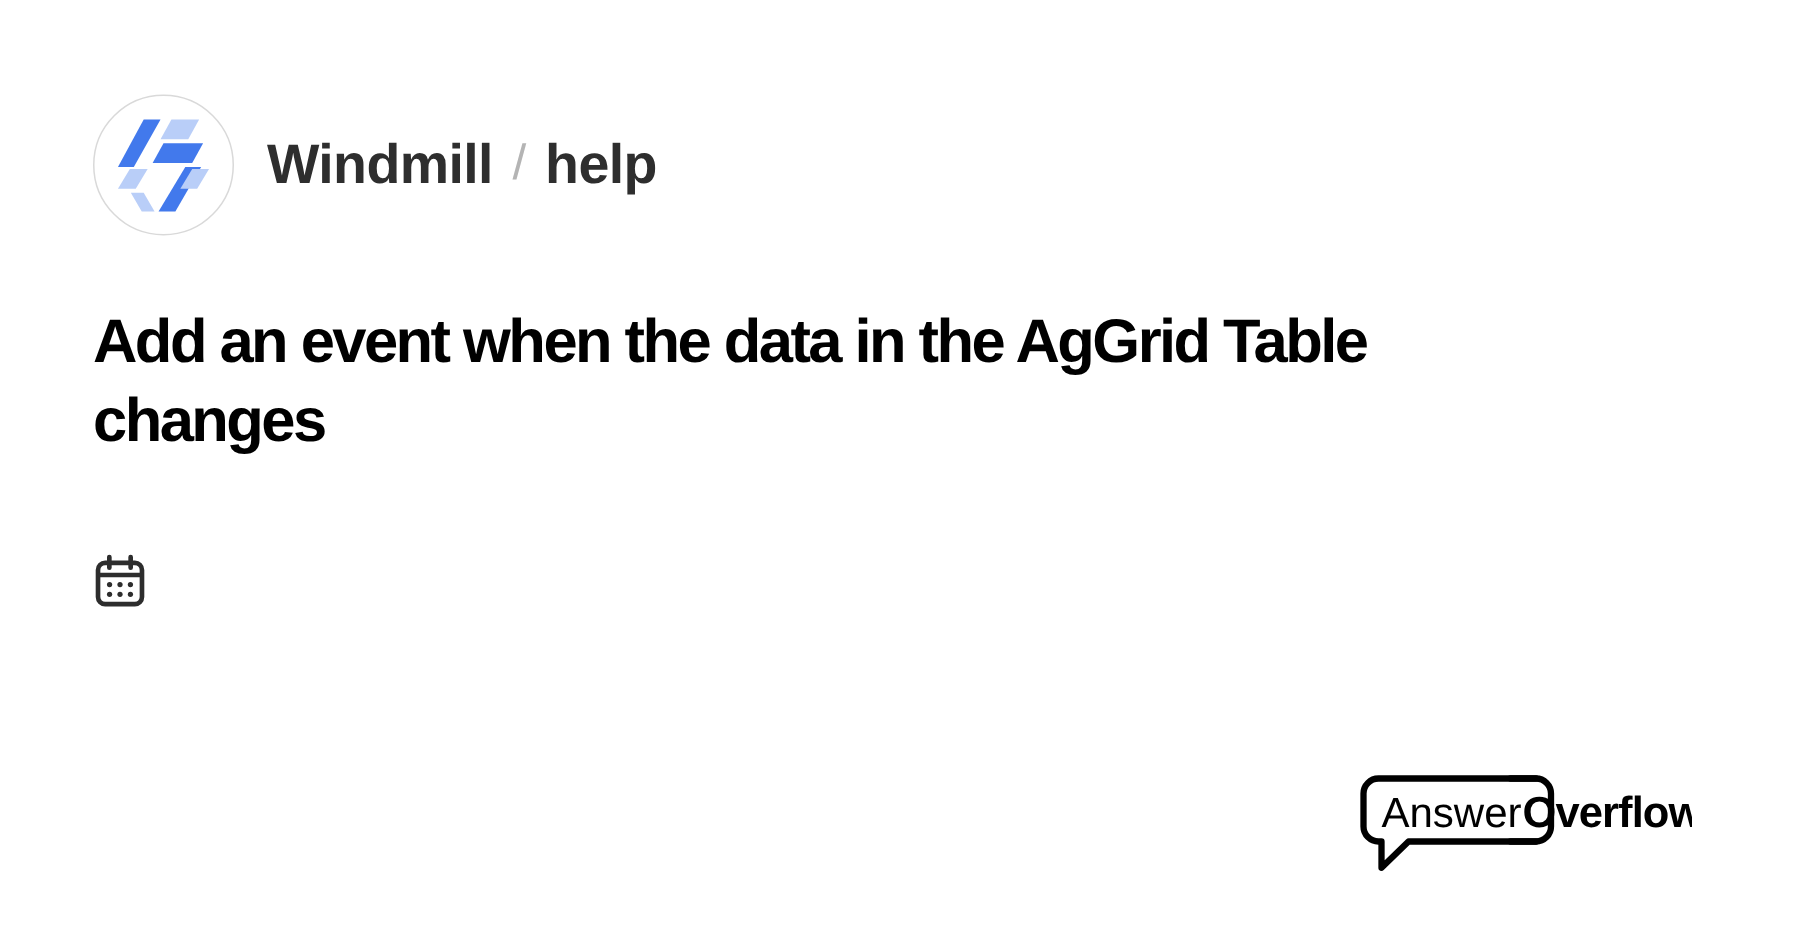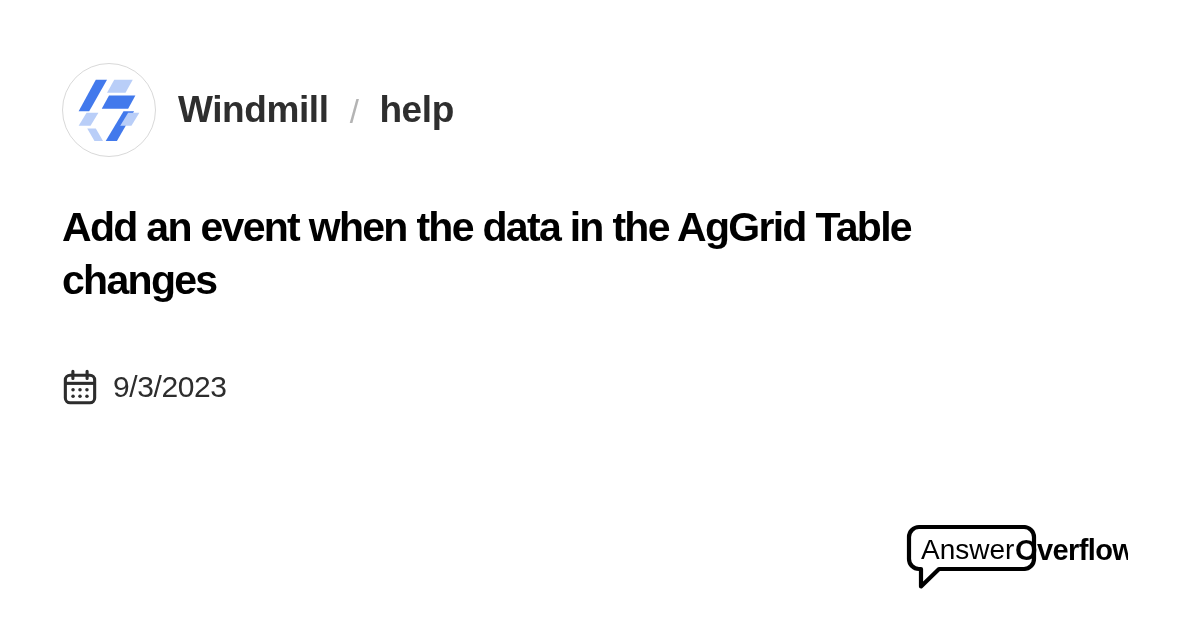--- a/index.html
+++ b/index.html
@@ -41,22 +41,22 @@
     display: flex;
     align-items: center;
     justify-content: center;
     flex: none;
     overflow: hidden;
   }
   .avatar svg { display: block; }
 
   .breadcrumb {
     display: flex;
-    align-items: flex-end;
-    gap: 21px;
+    align-items: flex-start;
+    gap: 13px;
     font-size: 37px;
     font-weight: bold;
     letter-spacing: -0.4px;
     white-space: nowrap;
   }
   .crumb-server { color: #2e2e2e; }
   .crumb-sep {
     color: #b4b4b4;
     font-weight: 400;
     font-size: 33px;
@@ -87,21 +87,21 @@
     font-size: 30px;
     font-weight: 500;
     color: #2d2d2d;
     letter-spacing: -0.4px;
   }
 
   
   .ao-logo {
     position: absolute;
     right: 72px;
-    bottom: 40px;
+    bottom: 48px;
     width: 222px;
     height: 66px;
   }
   .ao-logo svg { display: block; }
 </style>
 </head>
 <body>
 
 <div class="card">
 
@@ -139,21 +139,20 @@
         <path d="M7.2 1.6 V6.4 M16.8 1.6 V6.4" stroke="#2d2d2d" stroke-width="2.1" stroke-linecap="round"></path>
         <path d="M2.1 9.7 H21.9" stroke="#2d2d2d" stroke-width="2.1"></path>
         <circle cx="7.3" cy="14.0" r="1.18" fill="#2d2d2d"></circle>
         <circle cx="12.0" cy="14.0" r="1.18" fill="#2d2d2d"></circle>
         <circle cx="16.7" cy="14.0" r="1.18" fill="#2d2d2d"></circle>
         <circle cx="7.3" cy="18.4" r="1.18" fill="#2d2d2d"></circle>
         <circle cx="12.0" cy="18.4" r="1.18" fill="#2d2d2d"></circle>
         <circle cx="16.7" cy="18.4" r="1.18" fill="#2d2d2d"></circle>
       </svg>
     </span>
-    <span class="date-text">9/3/2023</span>
   </div>
 
   <div class="ao-logo">
     <svg viewBox="0 0 222 66" xmlns="http://www.w3.org/2000/svg">
 
       <path d="M118 3 H13 C7.5 3 3 7.5 3 13 V35 C3 40.5 7.5 45 13 45
                H15 V62.5 L33 45 H118" fill="none" stroke="#000000" stroke-width="4.2" stroke-linejoin="round" stroke-linecap="round"></path>
       <path d="M101 3 H118 C123.5 3 128 7.5 128 13 V35 C128 40.5 123.5 45 118 45 H101" fill="none" stroke="#000000" stroke-width="4.2" stroke-linejoin="round" stroke-linecap="round"></path>
 
       <rect x="108" y="11" width="16" height="26" fill="#ffffff"></rect>

